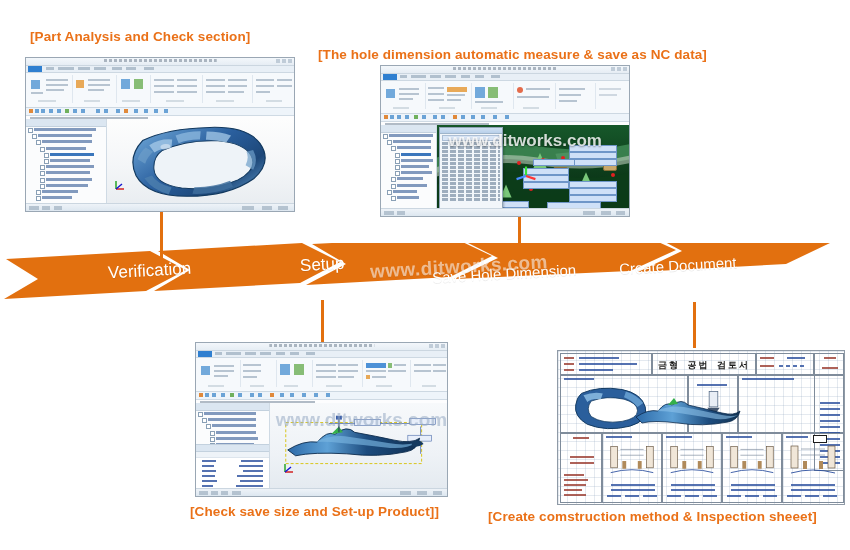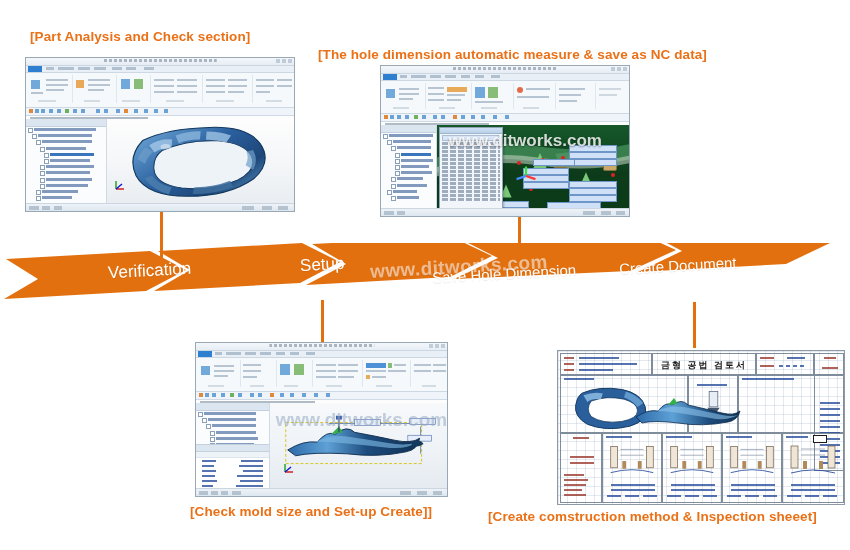--- a/index.html
+++ b/index.html
@@ -77,21 +77,21 @@
   .cell{position:absolute;border:1px solid #7f8c9b;box-sizing:border-box;}
   .bl{position:absolute;height:2px;background:#2b4f9e;opacity:.8;}
   .bl.r{background:#9a3b2f;}
   .ktitle{position:absolute;color:#1b1b1b;font-weight:700;white-space:nowrap;letter-spacing:2px;}
 </style>
 </head>
 <body>
 
 <div class="cap" style="left:30px;top:29px;">[Part Analysis and Check section]</div>
 <div class="cap" style="left:318px;top:47px;">[The hole dimension automatic measure &amp; save as NC data]</div>
-<div class="cap" style="left:190px;top:504px;">[Check mold size and Set-up Create]]</div>
+<div class="cap" style="left:190px;top:504px;">[Check save size and Set-up Product]]</div>
 <div class="cap" style="left:488px;top:509px;">[Create comstruction method &amp; Inspection sheeet]</div>
 
 <div class="conn" style="left:160px;top:212px;height:52px;"></div>
 <div class="conn" style="left:518px;top:217px;height:50px;"></div>
 <div class="conn" style="left:321px;top:300px;height:42px;"></div>
 <div class="conn" style="left:693px;top:302px;height:46px;"></div>
 
 <div class="shot" style="left:25px;top:57px;width:270px;height:155px;">
   <div class="titlebar">
     <div class="tb-txt"></div>
@@ -683,21 +683,21 @@
     <div class="s" style="left:3px;width:9px;"></div>
       <div class="s" style="left:15px;width:7px;"></div>
     <div class="s" style="left:25px;width:7px;"></div>
       <div class="s" style="left:36px;width:9px;"></div>
     <div class="s" style="right:36px;width:11px;"></div>
       <div class="s" style="right:20px;width:10px;"></div>
     <div class="s" style="right:5px;width:9px;"></div>
   </div>
 </div>
 
-<div class="sheet" style="left:557px;top:350px;width:288px;height:155px;">
+<div class="sheet" style="left:557px;top:350px;width:288px;height:155px;font-family:Liberation Mono, monospace;">
   <div class="grid"></div>
 
   <div class="cell" style="left:2px;top:2px;width:92px;height:22px;">
     <div class="bl r" style="left:3px;top:3px;width:10px;"></div>
       <div class="bl" style="left:18px;top:3px;width:40px;"></div>
     <div class="bl r" style="left:3px;top:9px;width:10px;"></div>
       <div class="bl" style="left:18px;top:9px;width:58px;"></div>
     <div class="bl r" style="left:3px;top:15px;width:10px;"></div>
       <div class="bl" style="left:18px;top:15px;width:34px;"></div>
   </div>

